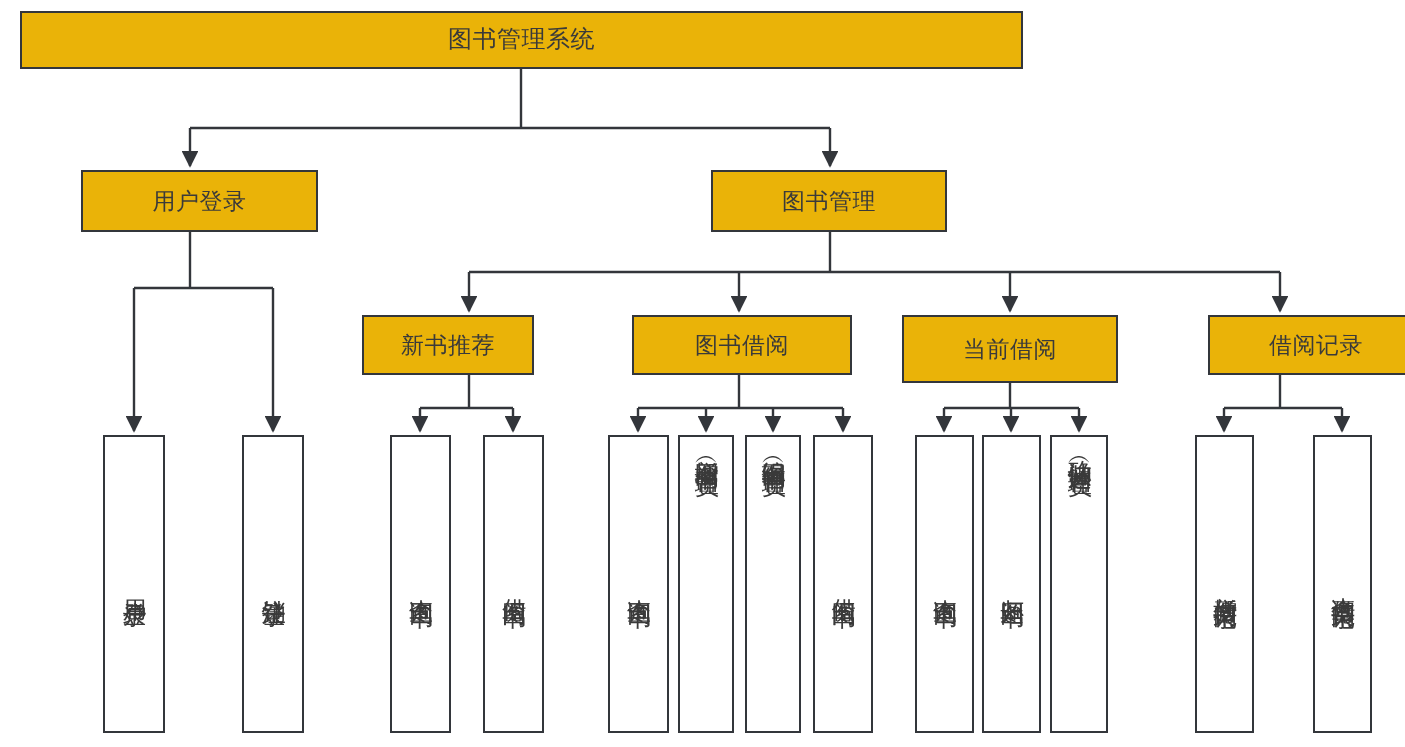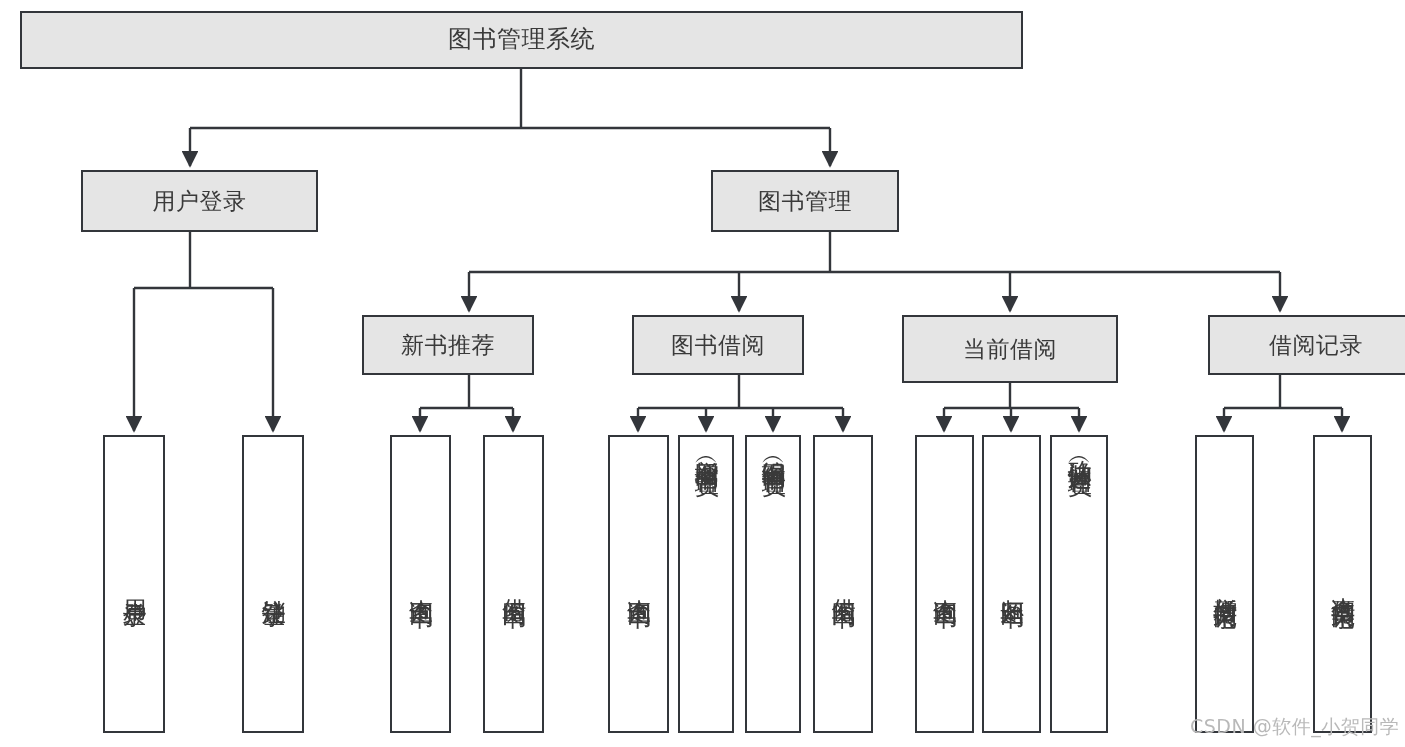--- a/index.html
+++ b/index.html
@@ -21,21 +21,21 @@
     position: absolute;
     left: 0;
     top: 0;
     width: 1405px;
     height: 747px;
     pointer-events: none;
   }
   .node {
     position: absolute;
     box-sizing: border-box;
-    background: #e5e5e5;
+    background: #eab308;
     border: 2px solid #33363b;
     display: flex;
     align-items: center;
     justify-content: center;
     color: #3d3d3d;
   }
   .node .label {
     font-size: 23px;
     line-height: 1.15;
     letter-spacing: 0.5px;
@@ -127,28 +127,28 @@
     </g>
   </svg>
 
   <div class="node title" style="left:20px; top:11px; width:1003px; height:58px;">
     <span class="label">图书管理系统</span>
   </div>
 
   <div class="node" style="left:81px; top:170px; width:237px; height:62px;">
     <span class="label">用户登录</span>
   </div>
-  <div class="node" style="left:711px; top:170px; width:188px; height:62px;">
+  <div class="node" style="left:711px; top:170px; width:236px; height:62px;">
     <span class="label">图书管理</span>
   </div>
 
   <div class="node" style="left:362px; top:315px; width:172px; height:60px;">
     <span class="label">新书推荐</span>
   </div>
-  <div class="node" style="left:632px; top:315px; width:172px; height:60px;">
+  <div class="node" style="left:632px; top:315px; width:220px; height:60px;">
     <span class="label">图书借阅</span>
   </div>
   <div class="node" style="left:902px; top:315px; width:216px; height:68px;">
     <span class="label">当前借阅</span>
   </div>
   <div class="node" style="left:1208px; top:315px; width:216px; height:60px;">
     <span class="label">借阅记录</span>
   </div>
 
   <div class="leaf vcenter" style="left:103px; top:435px; width:62px; height:298px;">
@@ -184,15 +184,14 @@
   <div class="leaf vtop" style="left:1050px; top:435px; width:58px; height:298px;">
     <span class="vlabel">确认归还（管理员）</span>
   </div>
   <div class="leaf vcenter" style="left:1195px; top:435px; width:59px; height:298px;">
     <span class="vlabel">新增借阅记录</span>
   </div>
   <div class="leaf vcenter" style="left:1313px; top:435px; width:59px; height:298px;">
     <span class="vlabel">查询借阅记录</span>
   </div>
 
-  <div class="watermark" style="left:1190px; top:714px;">CSDN @软件_小贺同学</div>
 
 </div>
 
 </body></html>

